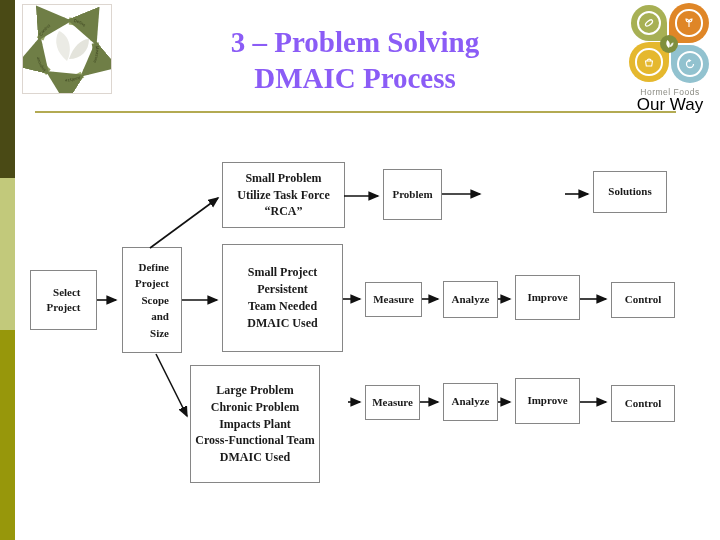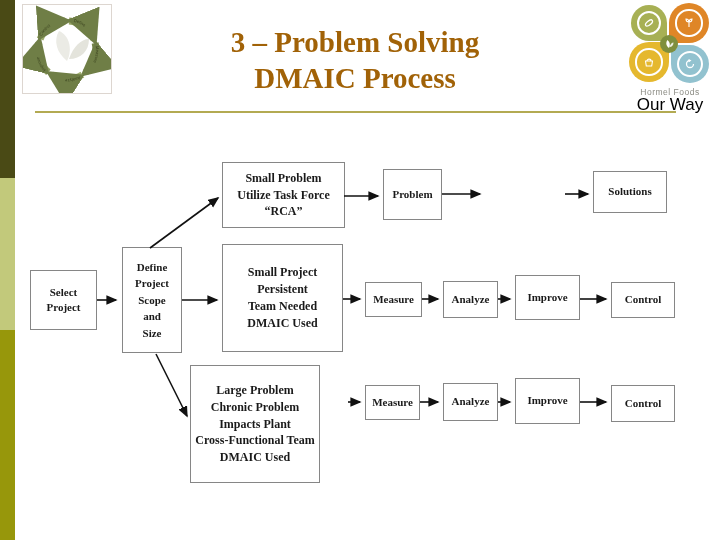--- a/index.html
+++ b/index.html
@@ -7,21 +7,21 @@
          font-family:"Liberation Sans",sans-serif;}
 
   
   .stripe{position:absolute;left:0;width:15px;}
   #stripe-top{top:0;height:178px;background:#4a4a15;}
   #stripe-mid{top:178px;height:152px;background:#c2c97b;}
   #stripe-bot{top:330px;height:210px;background:#97970b;}
 
   
   #title{position:absolute;left:115px;top:24px;width:480px;text-align:center;
-         font-family:"Liberation Serif",serif;font-weight:bold;color:#a16207;
+         font-family:"Liberation Serif",serif;font-weight:bold;color:#8b5cf6;
          font-size:29px;line-height:1.25;}
   #title-rule{position:absolute;left:35px;top:111px;width:641px;height:2px;background:#b3aa52;}
 
   
   #cycle-logo{position:absolute;left:22px;top:4px;width:88px;height:88px;background:#fff;
               border:1px solid #ddd6d0;}
 
   
   #hormel{position:absolute;left:627px;top:2px;width:86px;height:116px;}
   .bubble{position:absolute;display:flex;align-items:center;justify-content:center;}
@@ -36,21 +36,21 @@
                 color:#8b8b83;font-size:8.5px;letter-spacing:.5px;}
   #hormel-line2{position:absolute;left:0;top:93px;width:86px;text-align:center;
                 color:#000000;font-size:17px;}
 
   
   .box{position:absolute;box-sizing:border-box;background:#fff;border:1.5px solid #868686;
        display:flex;align-items:center;justify-content:center;text-align:center;
        font-family:"Liberation Serif",serif;font-weight:bold;color:#1a1a1a;
        white-space:pre-line;line-height:1.4;}
   .big{font-size:12px;}
-  .small{font-size:11px;}
+  .small{font-size:11px;text-align:right;}
 
   #box-select  {left:30px; top:270px;width:67px; height:60px;}
   #box-define  {left:122px;top:247px;width:60px; height:106px;line-height:1.5;}
   #box-r1      {left:222px;top:162px;width:123px;height:66px;}
   #box-problem {left:383px;top:169px;width:59px; height:51px;}
   #box-causemap{left:485px;top:168px;width:80px; height:50px;}
   #box-solutions{left:593px;top:171px;width:74px;height:42px;}
   #box-r2      {left:222px;top:244px;width:121px;height:108px;}
   #box-r2-measure{left:365px;top:282px;width:57px;height:35px;}
   #box-r2-analyze{left:443px;top:281px;width:55px;height:37px;}

